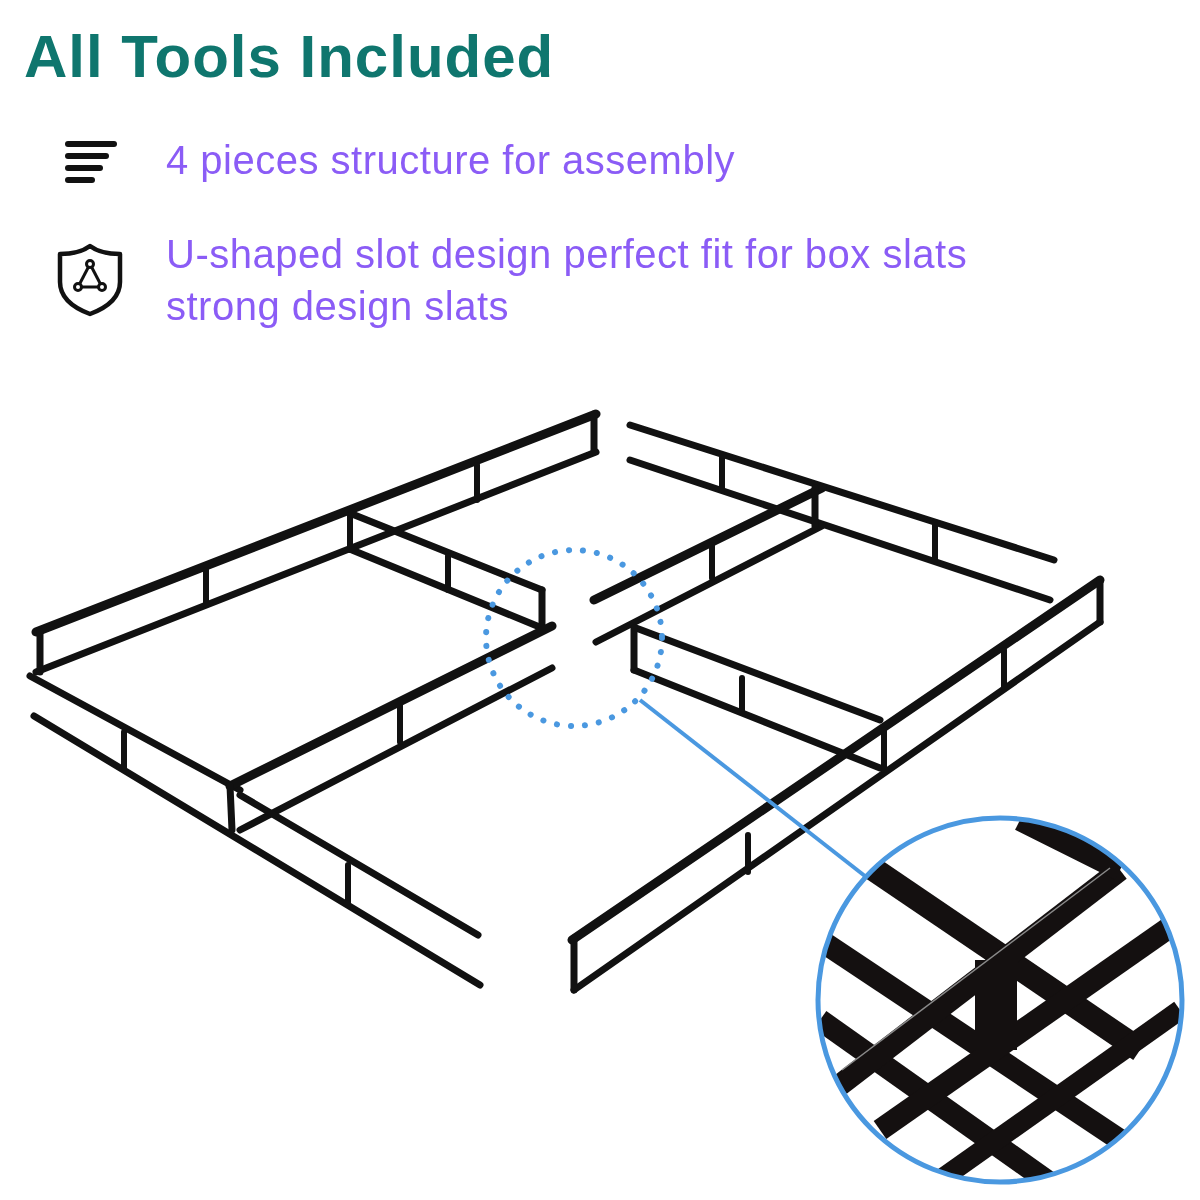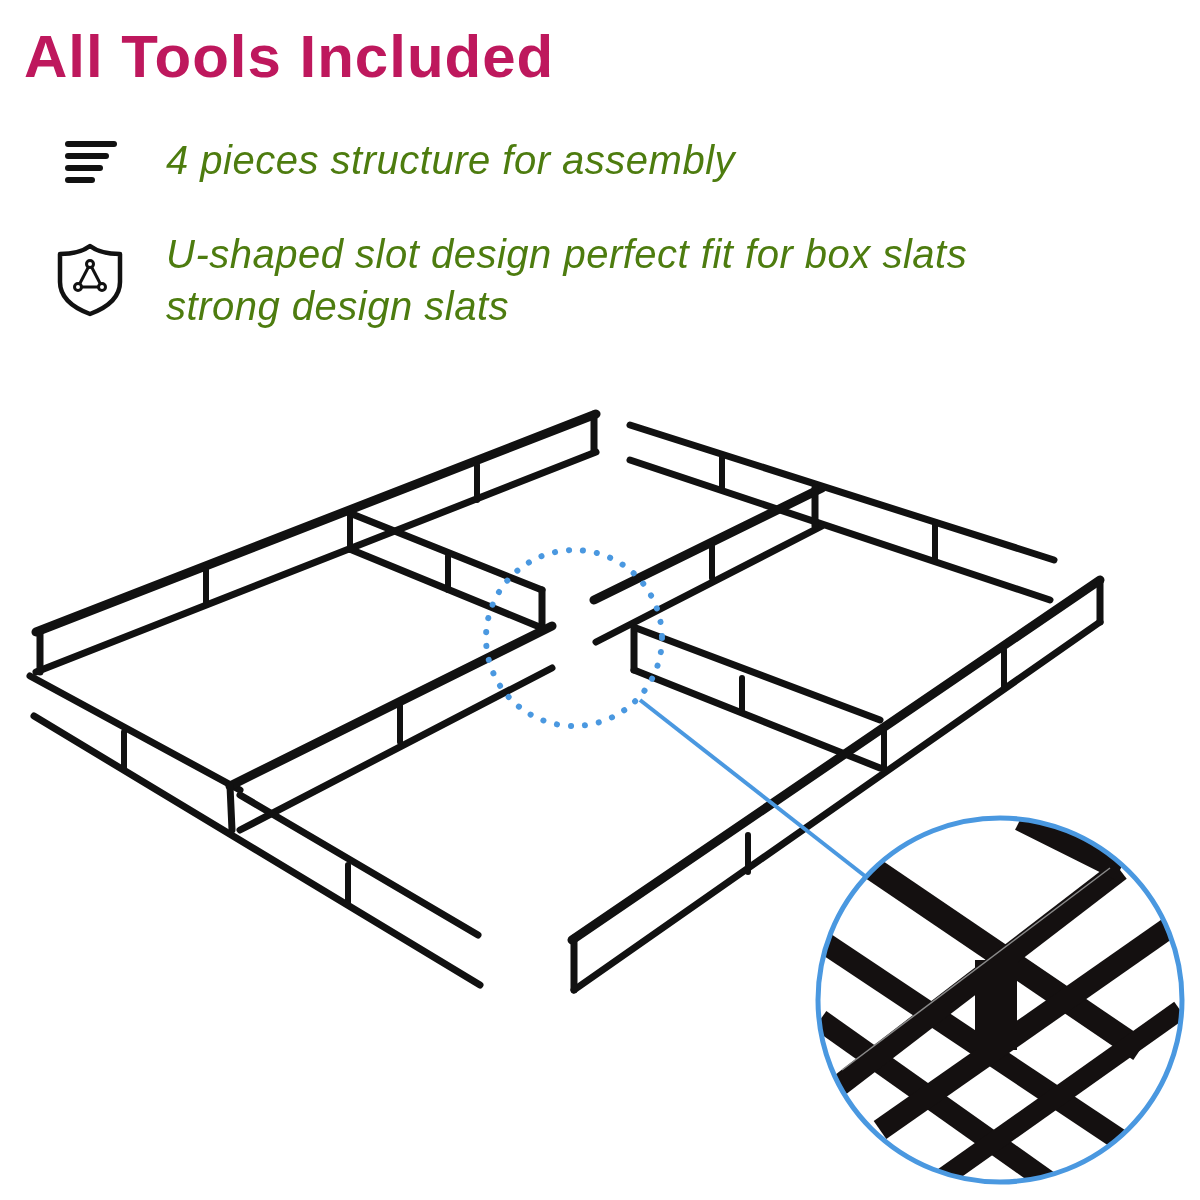--- a/index.html
+++ b/index.html
@@ -1,24 +1,24 @@
 <!DOCTYPE html>
 <html><head>
   <meta charset="utf-8">
   <style>
     html, body { margin: 0; padding: 0; background: #ffffff; }
     body { width: 1200px; height: 1200px; position: relative; overflow: hidden;
            font-family: "Liberation Sans", sans-serif; }
     .title { position: absolute; left: 24px; top: 22px; margin: 0;
              font-family: "Liberation Sans", sans-serif; font-weight: 700;
-             font-size: 60px; letter-spacing: 1px; color: #be185d; line-height: 70px; }
+             font-size: 60px; letter-spacing: 1px; color: #0f766e; line-height: 70px; }
     .feature { position: absolute; left: 0; width: 1200px; }
     .feature .icon { position: absolute; }
-    .feature .text { position: absolute; left: 166px; font-size: 40px; color: #4d7c0f;
-                     line-height: 52px; letter-spacing: 0.5px; font-style: italic; }
+    .feature .text { position: absolute; left: 166px; font-size: 40px; color: #8b5cf6;
+                     line-height: 52px; letter-spacing: 0.5px; }
     #f1 { top: 130px; }
     #f1 .icon { left: 62px; top: 8px; }
     #f1 .text { top: 4px; }
     #f2 { top: 226px; }
     #f2 .icon { left: 52px; top: 16px; }
     #f2 .text { top: 2px; width: 820px; }
     .illustration { position: absolute; left: 0; top: 380px; width: 1200px; height: 820px; }
   </style>
 </head>
 <body>

